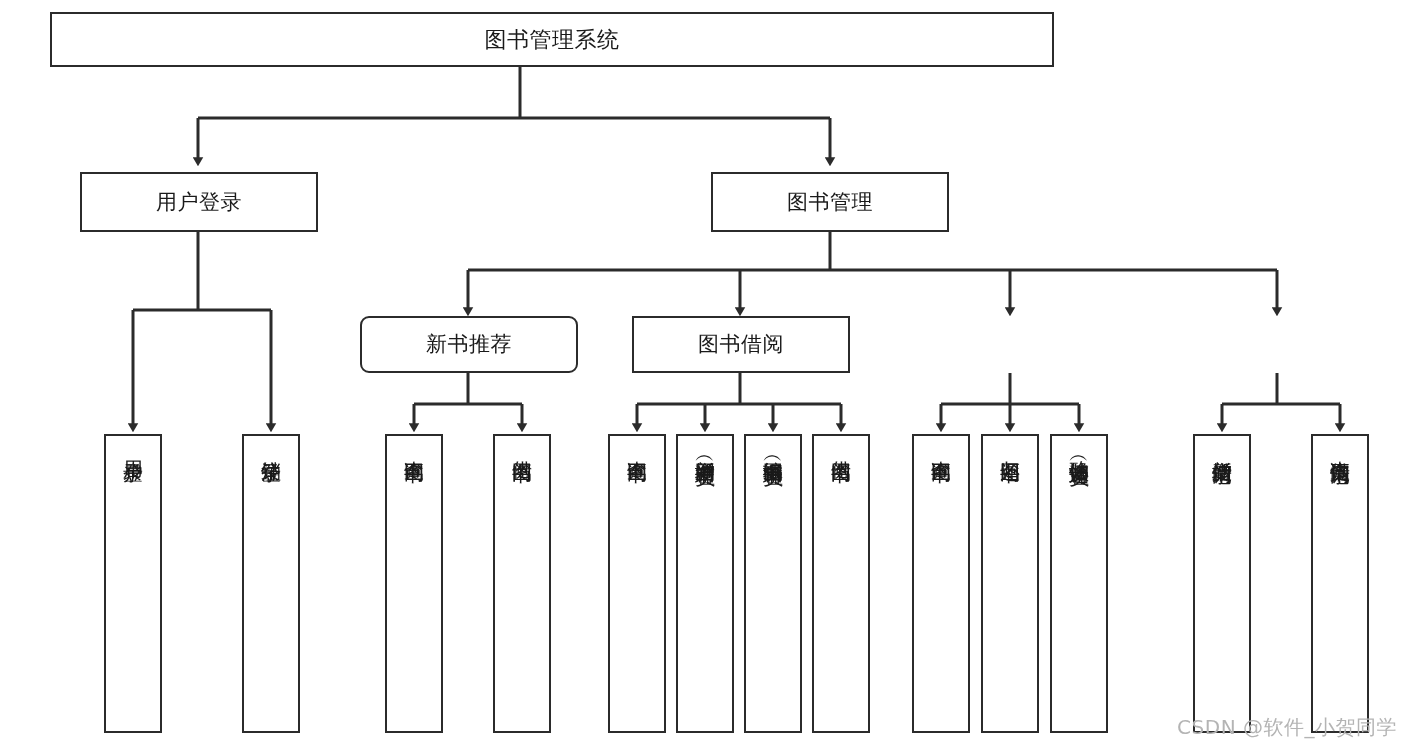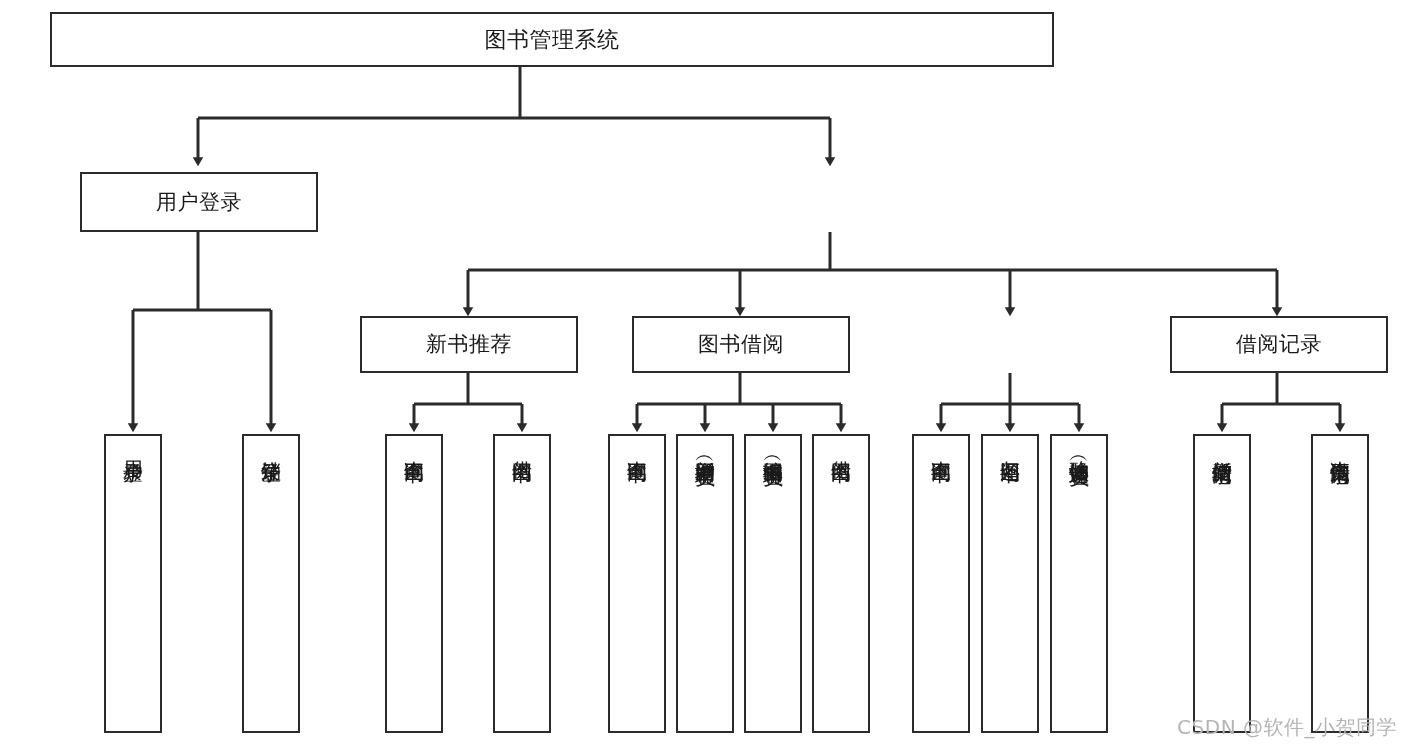--- a/index.html
+++ b/index.html
@@ -121,29 +121,29 @@
     </g>
   </svg>
 
   <div class="node h" id="root-node" style="left:18px; top:12px; width:1004px; height:55px;margin-left:32px;">
     <span class="lbl">图书管理系统</span>
   </div>
 
   <div class="node h" style="left:80px; top:172px; width:238px; height:60px;">
     <span class="lbl">用户登录</span>
   </div>
+  <div class="node h" style="left:711px; top:172px; width:238px; height:60px;">
+    <span class="lbl">图书管理</span>
+  </div>
 
-  <div class="node h" style="left:360px; top:316px; width:218px; height:57px;">
+  <div class="node h" style="left:360px; top:316px; width:218px; height:57px;border-radius:9px;">
     <span class="lbl">新书推荐</span>
   </div>
   <div class="node h" style="left:632px; top:316px; width:218px; height:57px;">
     <span class="lbl">图书借阅</span>
-  </div>
-  <div class="node h" style="left:1170px; top:316px; width:218px; height:57px;">
-    <span class="lbl">借阅记录</span>
   </div>
 
   <div class="node v" style="left:104px; top:434px; width:58px; height:299px;">
     <span class="lbl">用户登录</span>
   </div>
   <div class="node v" style="left:242px; top:434px; width:58px; height:299px;">
     <span class="lbl">注销登录</span>
   </div>
 
   <div class="node v" style="left:385px; top:434px; width:58px; height:299px;">

